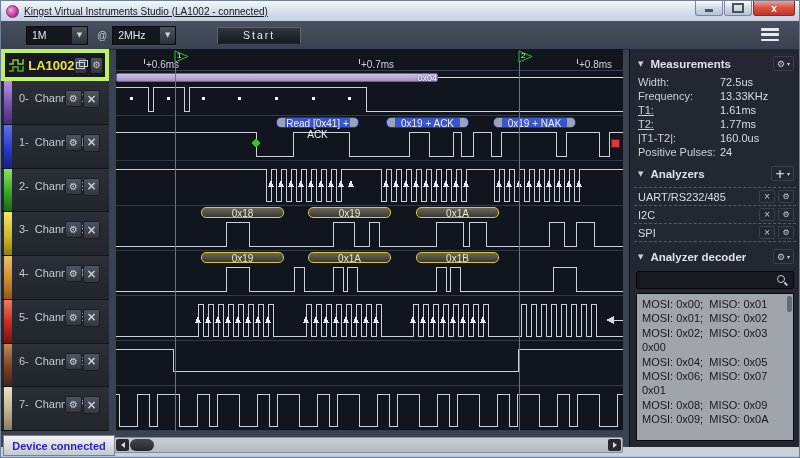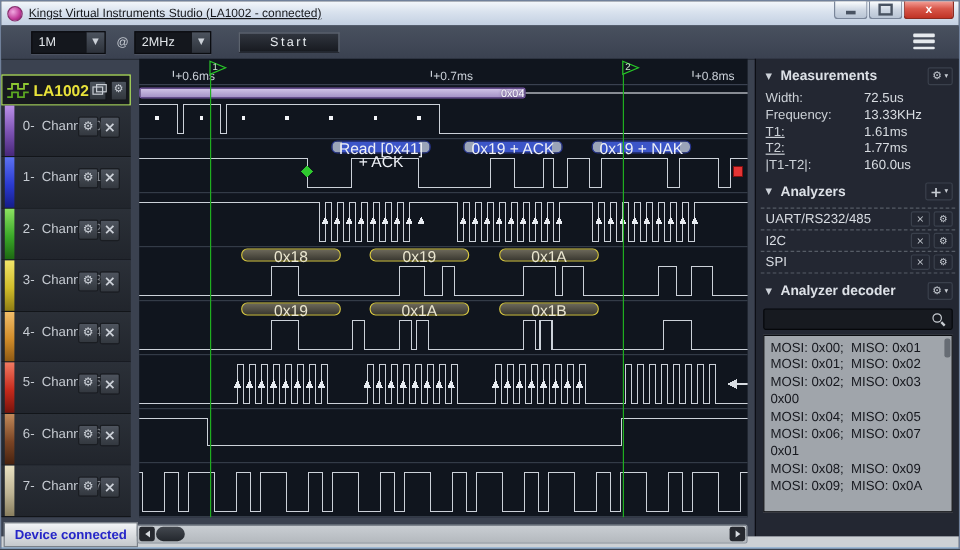--- a/index.html
+++ b/index.html
@@ -15,26 +15,26 @@
   .wb .dash{width:8px;height:3px;background:#495362;margin-top:5px;}
   .wb .sq{width:8px;height:6px;border:2px solid #495362;}
   
   .toolbar{position:absolute;left:0;top:20px;width:100%;height:28px;background:linear-gradient(#49515f,#3a4150);border-bottom:1px solid #262c36;display:flex;align-items:center;}
   .dd{height:17px;background:#14171d;border:1px solid #0a0c10;box-shadow:0 1px 0 rgba(255,255,255,.08);display:flex;align-items:center;color:#e2e6ea;font-size:10.5px;}
   .dd .txt{flex:1;padding-left:5px;}
   .dd .arr{width:15px;height:100%;background:linear-gradient(#4c535e,#2d323b);border-left:1px solid #14171d;display:flex;align-items:center;justify-content:center;font-size:7px;color:#ccd1d8;font-family:"DejaVu Sans",sans-serif;}
   .dd1{width:60px;margin-left:25px;}
   .dd2{width:62px;}
   .at{color:#c3c8d0;font-size:10px;margin:0 5px 0 9px;}
-  .start-btn{margin-left:23px;width:84px;height:17px;background:linear-gradient(#30353e,#171a20);border:1px solid #5c636e;border-bottom-color:#20242b;color:#e8ecf0;font-size:10.5px;letter-spacing:2px;font-family:"Liberation Sans",sans-serif;}
+  .start-btn{margin-left:41px;width:84px;height:17px;background:linear-gradient(#30353e,#171a20);border:1px solid #5c636e;border-bottom-color:#20242b;color:#e8ecf0;font-size:10.5px;letter-spacing:2px;font-family:"Liberation Sans",sans-serif;}
   .hamburger{position:absolute;right:20px;top:7px;width:18px;height:13px;display:flex;flex-direction:column;justify-content:space-between;cursor:pointer;}
   .hamburger i{display:block;height:2.5px;background:#e6eaee;border-radius:1px;}
   
   .sidebar{position:absolute;left:0;top:48px;width:108px;height:382px;display:flex;flex-direction:column;}
-  .dev-header{height:24px;background:#17191e;border:1px solid #bef264;display:flex;align-items:center;margin-top:13px;}
+  .dev-header{height:24px;background:#17191e;border:4px solid #bef264;display:flex;align-items:center;}
   .dev-name{color:#e9e23a;font-weight:bold;font-size:13px;margin-left:4px;}
   .hdr-btn{width:15px;height:15px;margin-left:3px;background:linear-gradient(#4d545e,#31363d);border:1px solid #15181d;border-radius:2px;color:#ccd1d8;font-size:9px;display:flex;align-items:center;justify-content:center;font-family:"DejaVu Sans",sans-serif;}
   .hdr-btn:last-child{margin-right:2px;}
   .icon-restore{width:7px;height:5px;border:1px solid #c8cdd4;position:relative;}
   .icon-restore::before{content:'';position:absolute;top:-3px;left:2px;width:7px;height:5px;border:1px solid #c8cdd4;}
   .ch-row{flex:1;position:relative;background:linear-gradient(#2b3038,#21252c);border-bottom:1px solid #121519;display:flex;align-items:flex-start;}
   .strip{position:absolute;left:3px;top:0;bottom:0;width:8px;}
   .c0{background:linear-gradient(#bb90ea,#7a50b0 55%,#48287a);}
   .c1{background:linear-gradient(#5c72f2,#2a3ad0 55%,#151d88);}
   .c2{background:linear-gradient(#8ce262,#3aa828 55%,#1d6812);}
@@ -49,21 +49,21 @@
   .mini-gear{right:27px;font-size:10px;}
   .mini-close{right:9px;font-size:12px;font-weight:bold;padding-bottom:1px;}
   
   .wavearea{position:absolute;left:115px;top:48px;width:507px;height:382px;background:#10151e;}
   .ruler{position:relative;height:21px;border-bottom:1px solid #3a4150;}
   .tlabel{position:absolute;top:10px;font-size:10px;color:#ccd2da;}
   .tlabel::before{content:'';display:inline-block;width:1px;height:5px;background:#ccd2da;margin-right:1px;vertical-align:top;}
   .wrow{position:relative;height:45px;border-bottom:1px solid #333b47;box-sizing:border-box;}
   .wrow:last-child{border-bottom:none;}
   .trace{position:absolute;left:0;top:0;}
-  .dbar{position:absolute;top:1px;height:11px;border-radius:5px;font-size:13px;line-height:11px;text-align:center;color:#eef0f6;box-sizing:border-box;}
+  .dbar{position:absolute;top:1px;height:11px;border-radius:5px;font-size:10px;line-height:11px;text-align:center;color:#eef0f6;box-sizing:border-box;}
   .dbar-blue{background:linear-gradient(90deg,#9aa4b8 0 8px,#3c55c8 8px calc(100% - 8px),#9aa4b8 calc(100% - 8px));border:1px solid #26348c;}
   .dbar-yellow{background:linear-gradient(#6c685a,#3a3830);border:1px solid #d8c842;color:#eae6d0;}
   .pbar{position:absolute;left:0;top:2px;width:322px;height:9px;background:linear-gradient(#cfc2e6,#a492c6);border:1px solid #7a5aa8;border-radius:2px;font-size:9px;line-height:9px;text-align:right;color:#fafafe;text-shadow:0 0 2px #403060;box-sizing:border-box;}
   .pline{position:absolute;left:322px;top:6px;width:185px;height:1px;background:#d6dae2;}
   .mline{position:absolute;top:13px;height:369px;width:1px;background:#1fae1f;z-index:5;}
   .mflag{position:absolute;top:1px;z-index:6;width:18px;height:13px;}
   .mflag svg{position:absolute;left:0;top:0;}
   .mflag .mnum{position:absolute;left:3px;top:1px;font-size:8px;color:#cfe8cf;}
   
   .rpanel{position:absolute;left:628px;top:48px;width:171px;height:398px;background:#232732;border-left:1px solid #0c0e14;box-sizing:border-box;}
@@ -315,20 +315,24 @@
           <span class="m-label u">T1:</span>
           <span class="m-value">1.61ms</span>
         </div>
       <div class="m-row">
           <span class="m-label u">T2:</span>
           <span class="m-value">1.77ms</span>
         </div>
       <div class="m-row">
           <span class="m-label">|T1-T2|:</span>
           <span class="m-value">160.0us</span>
+        </div>
+      <div class="m-row">
+          <span class="m-label">Positive Pulses:</span>
+          <span class="m-value">24</span>
         </div>
     </div>
 
     <div class="sec-hdr">
       <span class="tri">▼</span>
       <span>Analyzers</span>
       <span class="hdr-tool">
           <span class="plus">+</span>
           <span class="sm">▾</span>
         </span>

